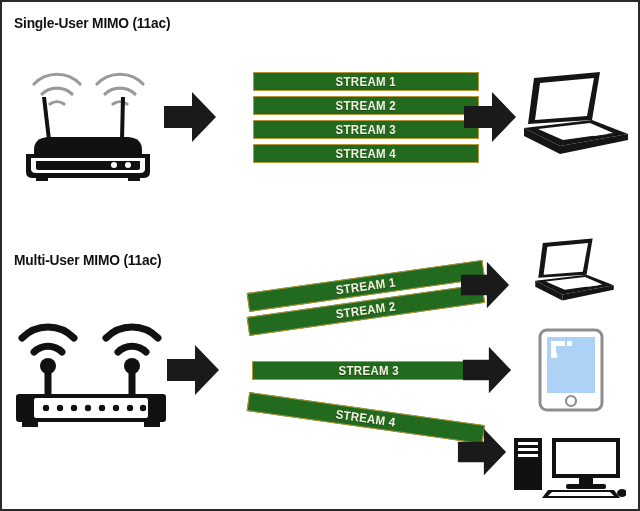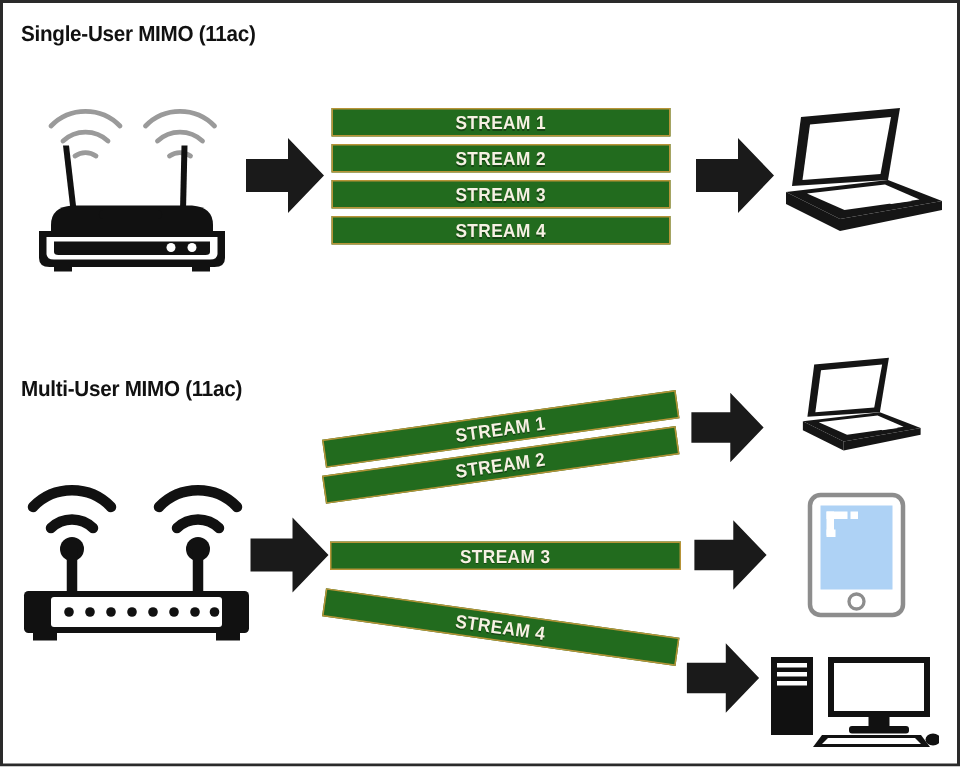--- a/index.html
+++ b/index.html
@@ -57,21 +57,21 @@
 
   
   .arrow{position:absolute;}
 
   
   .dev{position:absolute;}
 </style>
 </head>
 <body>
 
-<div id="stage" style="border-color: rgb(42, 42, 42); background: rgb(255, 255, 255);">
+<div id="stage" style="border-color: rgb(42, 42, 42); background: rgb(255, 255, 255); padding-left: 32px;">
 
   <div class="section-title" id="title-su">Single-User MIMO (11ac)</div>
 
   <div class="section-title" id="title-mu">Multi-User MIMO (11ac)</div>
 
   <div class="dev" style="left:10px;top:52px;width:150px;height:128px;">
     <svg width="150" height="128" viewBox="0 0 150 128">
 
       <g fill="none" stroke="#9a9a9a" stroke-width="3.2" stroke-linecap="round">
         <path d="M22 30 A32 32 0 0 1 68 30"></path>

